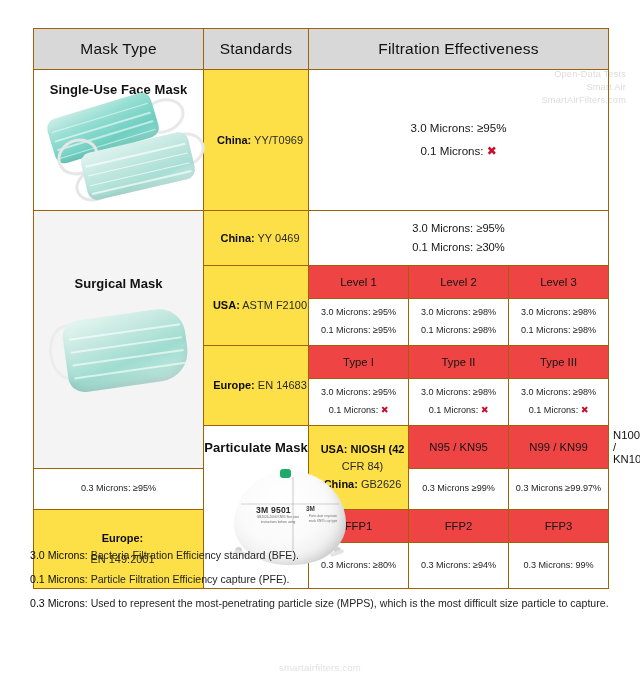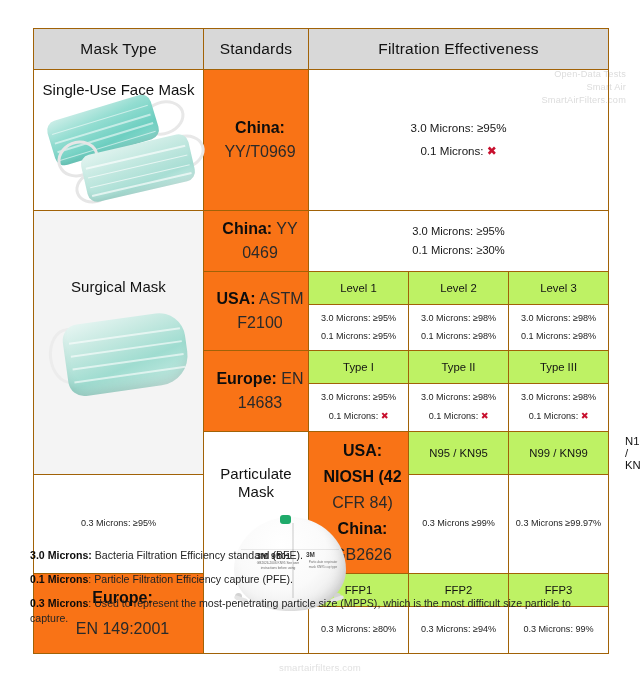--- a/index.html
+++ b/index.html
@@ -25,55 +25,55 @@
   .hdr{
     background:#d8d8d8;
     font-size:15.5px;
     font-weight:400;
     letter-spacing:.2px;
     color:#111;
     height:32px;
     padding:4px 0 !important;
   }
   .masklabel{
-    font-size:15px;
-    font-weight:400;
+    font-size:13px;
+    font-weight:700;
     color:#111;
     padding-top:7px;
     letter-spacing:.05px;
     text-align:center;
     line-height:1.2;
   }
   .maskcell{
     vertical-align:top;
     position:relative;
     background:#ffffff;
   }
   .maskcell.shade{background:#f4f4f4;margin-top:36px;}
   .stdcell{
     text-align:left;
-    font-size:16px;
+    font-size:11px;
     line-height:1.5;
     padding:6px 0 6px 8px !important;
     color:#2a2a2a;
-    background:#f97316;
+    background:#fde047;
   }
   .stdcell b{font-weight:700;color:#0d0d0d;}
   .bigval{
     font-size:11.6px;
     line-height:1.95;
     color:#181818;
     padding:8px 0 !important;
   }
   .subhdr{
-    background:#bef264;
+    background:#ef4444;
     font-size:11.3px;
     height:26px;
     color:#131313;
-    padding:3px 16px !important;
+    padding:3px 4px !important;
   }
   .subval{
     font-size:9.1px;
     line-height:1.95;
     color:#1d1d1d;
     padding:5px 0 !important;
   }
   .subval1{
     font-size:9.1px;
     line-height:1.95;
@@ -170,21 +170,21 @@
     position:absolute;left:0;right:0;top:662px;
     text-align:center;font-size:9.6px;color:#e1e1e1;letter-spacing:.2px;
   }
 
   
   .notes{
     position:absolute;left:30px;top:548px;width:580px;
     font-size:10.6px;line-height:1.0;color:#242424;
   }
   .notes p{margin:0 0 9.5px 0;line-height:1.38;}
-  .notes b{font-weight:700;color:#0b0b0b;}
+  .notes b{font-weight:400;color:#0b0b0b;}
 </style>
 </head>
 <body>
 
 <div class="sheet">
 
   <div class="wm-top">
     <div>Open-Data Tests</div>
     <div>Smart Air</div>
     <div>SmartAirFilters.com</div>

